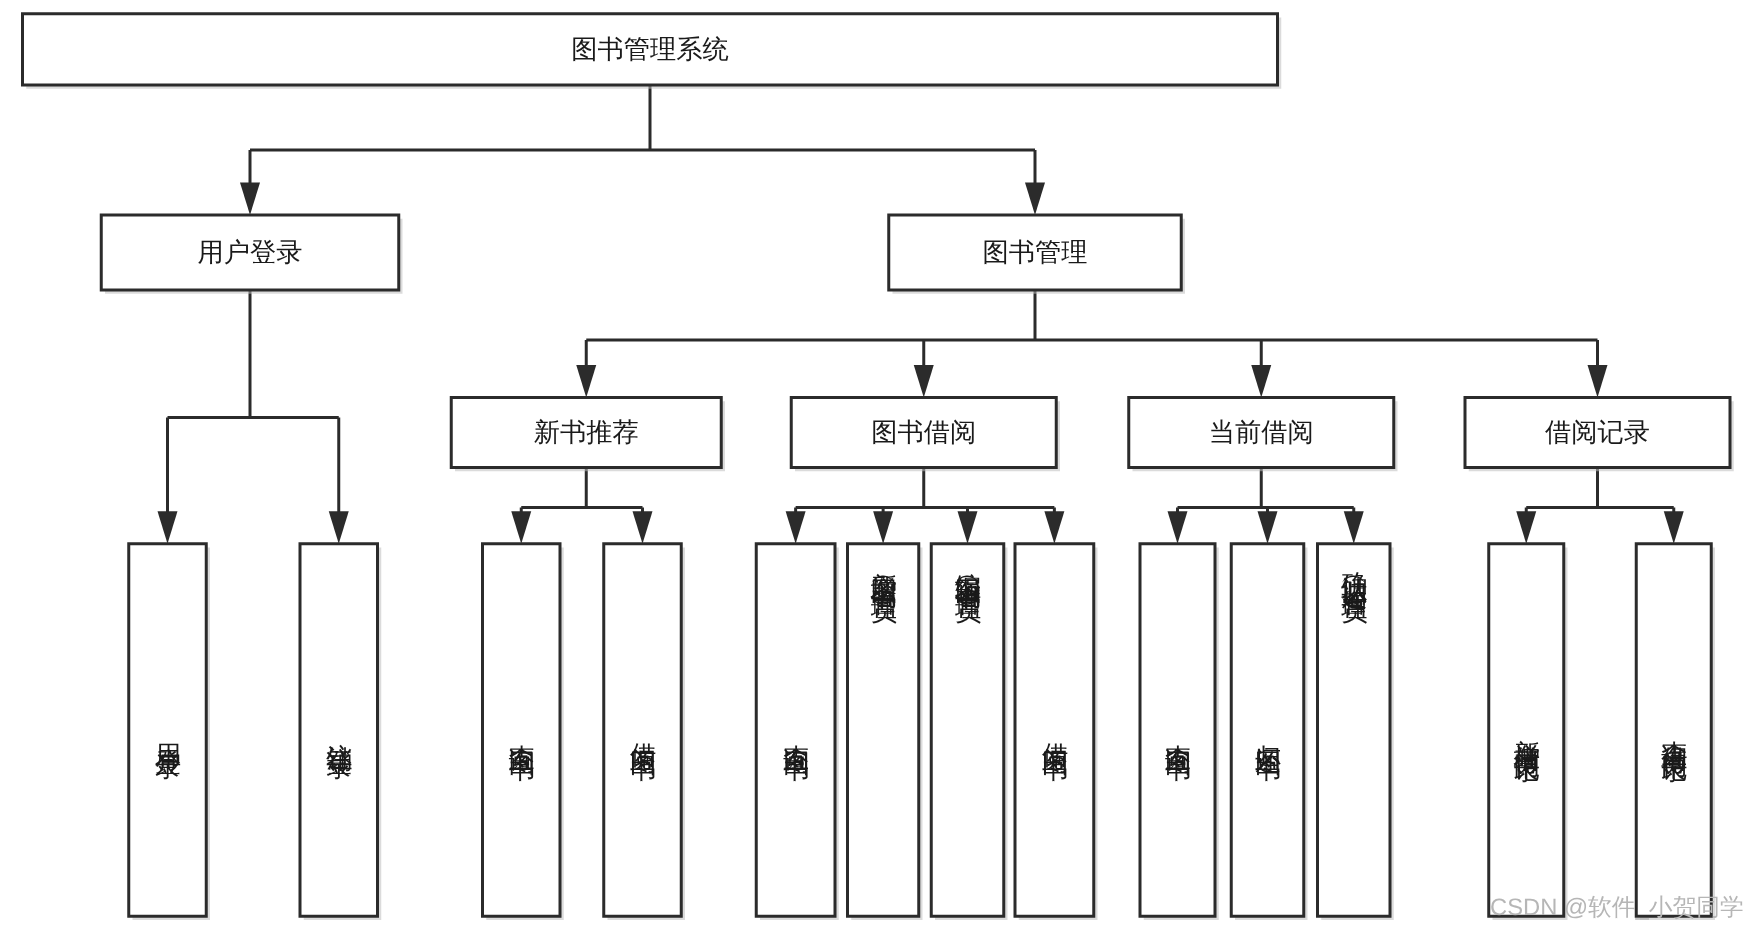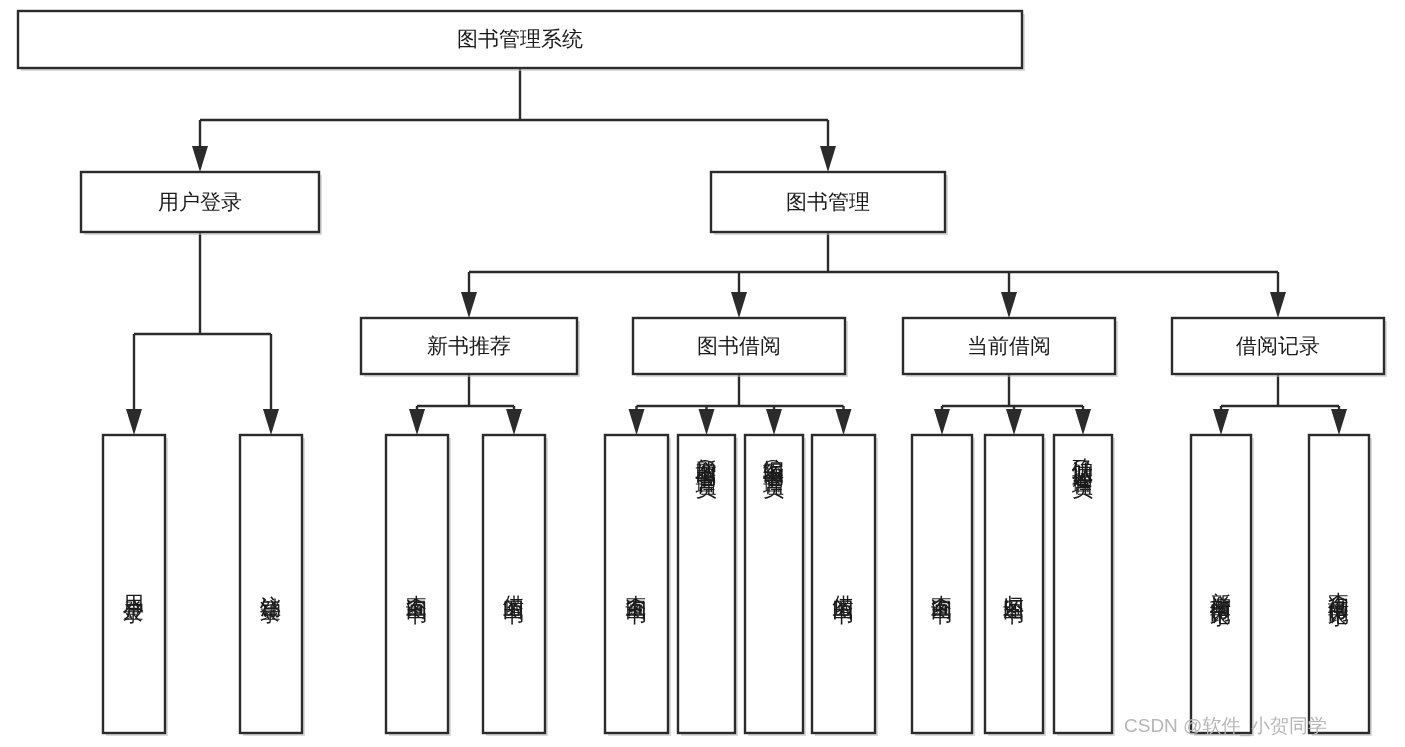--- a/index.html
+++ b/index.html
@@ -251,14 +251,14 @@
       <div class="node-label-v" style="left: 605px; top: 435px; width: 63px; height: 298px;">查询图书</div>
       <div class="node-label-v align-top" style="left: 678px; top: 435px; width: 57px; height: 298px;">新增图书（管理员）</div>
       <div class="node-label-v align-top" style="left: 745px; top: 435px; width: 58px; height: 298px;">编辑图书（管理员）</div>
       <div class="node-label-v" style="left: 812px; top: 435px; width: 63px; height: 298px;">借阅图书</div>
       <div class="node-label-v" style="left: 912px; top: 435px; width: 60px; height: 298px;">查询图书</div>
       <div class="node-label-v" style="left: 985px; top: 435px; width: 58px; height: 298px;">归还图书</div>
       <div class="node-label-v align-top" style="left: 1054px; top: 435px; width: 58px; height: 298px;">确认归还（管理员）</div>
       <div class="node-label-v" style="left: 1191px; top: 435px; width: 60px; height: 298px;">新增借阅记录</div>
       <div class="node-label-v" style="left: 1309px; top: 435px; width: 60px; height: 298px;">查询借阅记录</div>
     </div>
-  <div class="watermark" style="left: 1124px; top: 713px; color: rgb(182, 182, 182);">CSDN @软件_小贺同学</div>
+  <div class="watermark" style="left: 1192px; top: 713px; color: rgb(182, 182, 182);">CSDN @软件_小贺同学</div>
 </div>
 
 </body></html>

